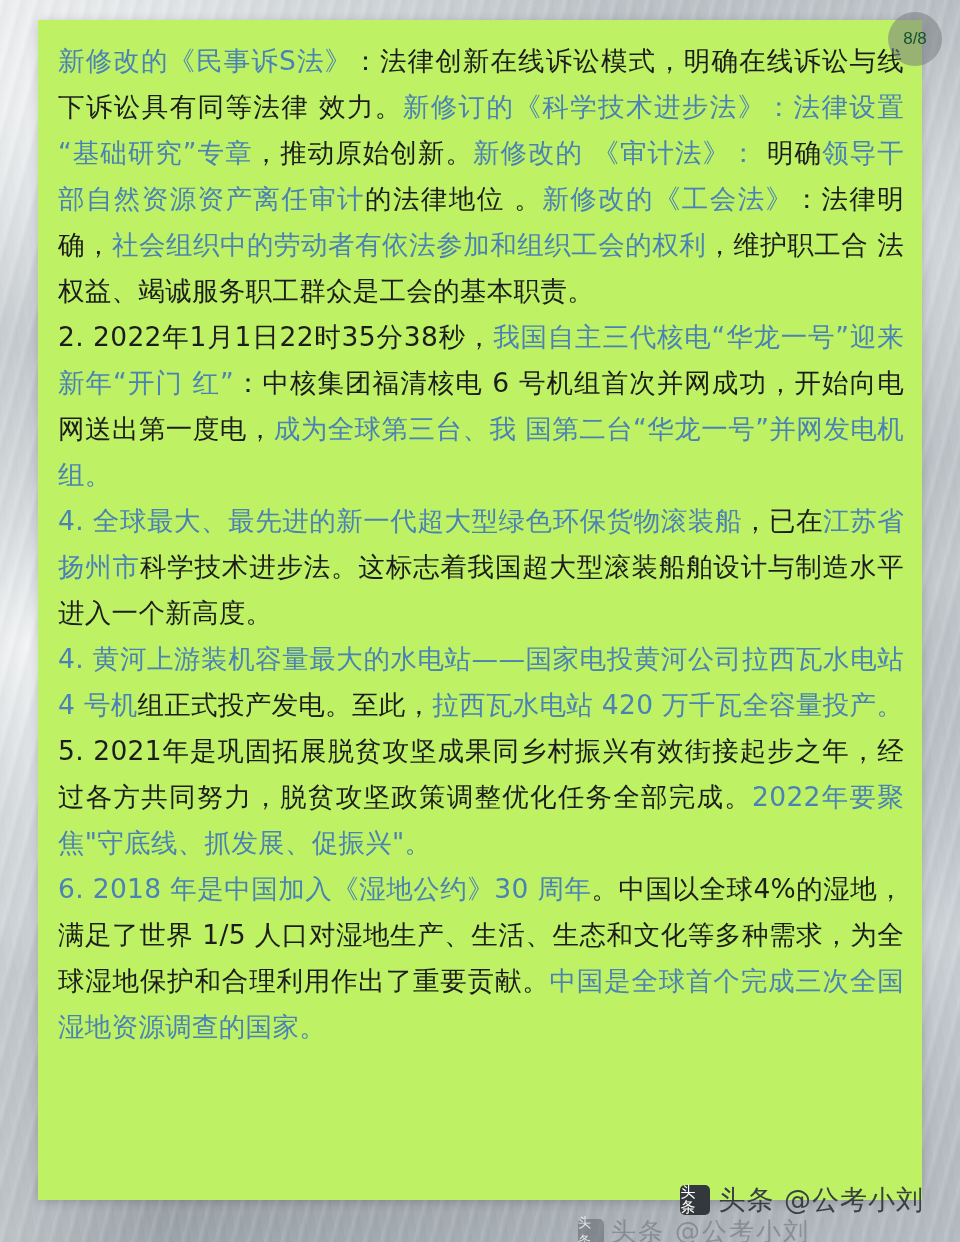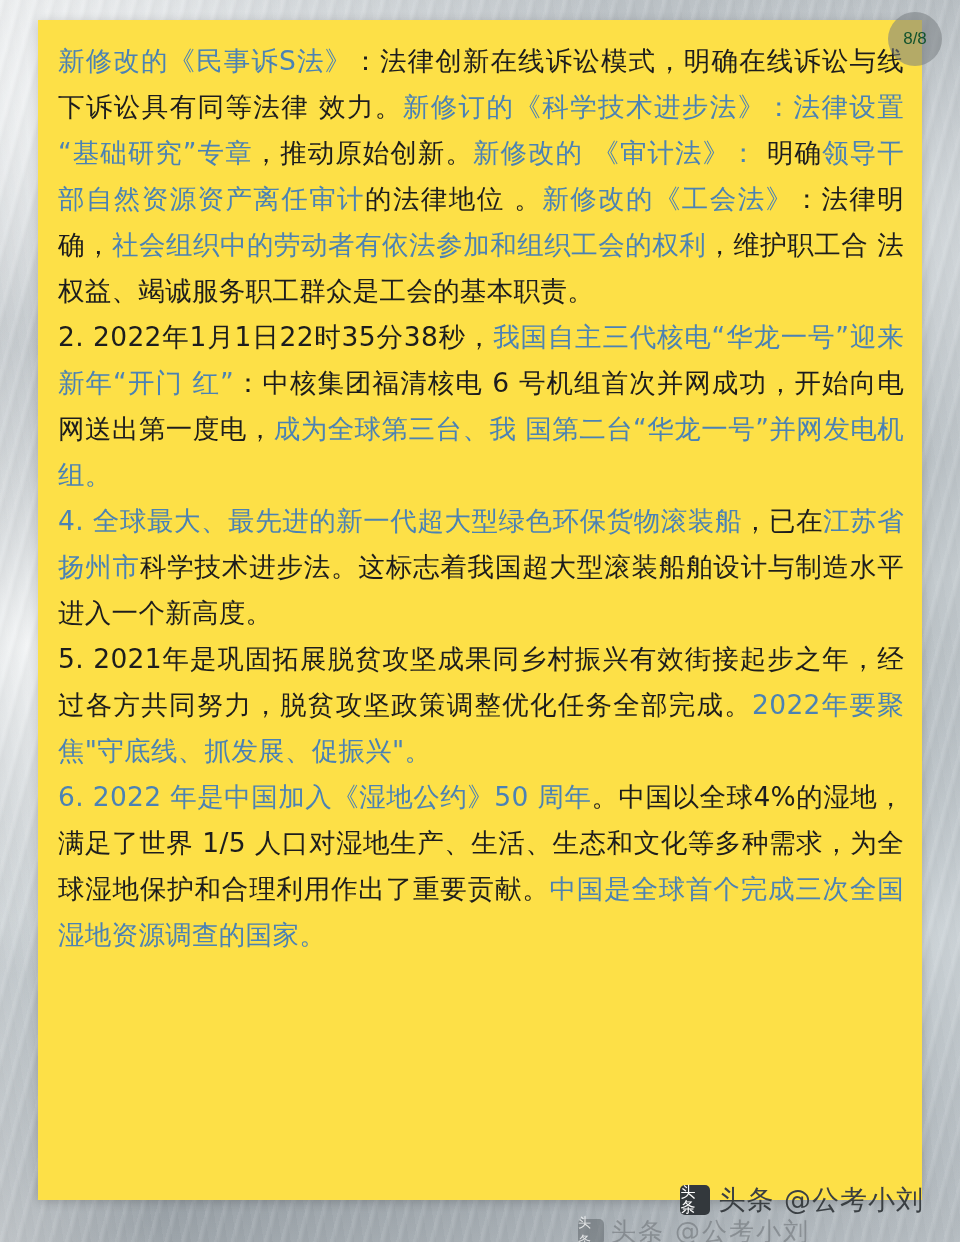--- a/index.html
+++ b/index.html
@@ -37,21 +37,21 @@
       repeating-linear-gradient(82deg, rgba(255,255,255,0.05) 0px, rgba(255,255,255,0.0) 9px);
   }
 
   
   #paper {
     position: absolute;
     left: 38px;
     top: 20px;
     width: 884px;
     height: 1180px;
-    background: #fde047;
+    background: #bef264;
     box-shadow: 0 2px 10px rgba(0,0,0,0.18);
   }
 
   #article {
     position: absolute;
     left: 20px;
     top: 18px;
     width: 846px;
     font-family: "DejaVu Sans", "Liberation Sans", sans-serif;
     font-size: 26.5px;
@@ -139,22 +139,23 @@
 </head>
 <body>
 
 <div id="bg"></div>
 
 <div id="paper">
   <div id="article">
       <p><span class="hl">新修改的《民事诉S法》</span><span class="dark">：法律创新在线诉讼模式，明确在线诉讼与线下诉讼具有同等法律 效力。</span><span class="hl">新修订的《科学技术进步法》：法律设置“基础研究”专章</span><span class="dark">，推动原始创新。</span><span class="hl">新修改的 《审计法》：</span><span class="dark"> 明确</span><span class="hl">领导干部自然资源资产离任审计</span><span class="dark">的法律地位 。</span><span class="hl">新修改的《工会法》</span><span class="dark">：法律明确，</span><span class="hl">社会组织中的劳动者有依法参加和组织工会的权利</span><span class="dark">，维护职工合 法权益、竭诚服务职工群众是工会的基本职责。</span></p>
       <p><span class="dark">2. 2022年1月1日22时35分38秒，</span><span class="hl">我国自主三代核电“华龙一号”迎来新年“开门 红”</span><span class="dark">：中核集团福清核电 6 号机组首次并网成功，开始向电网送出第一度电，</span><span class="hl">成为全球第三台、我 国第二台“华龙一号”并网发电机组。</span></p>
       <p><span class="hl">4. 全球最大、最先进的新一代超大型绿色环保货物滚装船</span><span class="dark">，已在</span><span class="hl">江苏省扬州市</span><span class="dark">科学技术进步法。这标志着我国超大型滚装船舶设计与制造水平进入一个新高度。</span></p>
+      <p><span class="hl">4. 黄河上游装机容量最大的水电站——</span><span class="hl">国家电投黄河公司拉西瓦水电站 4 号机</span><span class="dark">组正式投产发电。至此，</span><span class="hl">拉西瓦水电站 420 万千瓦全容量投产。</span></p>
       <p><span class="dark">5. 2021年是巩固拓展脱贫攻坚成果同乡村振兴有效街接起步之年，经过各方共同努力，脱贫攻坚政策调整优化任务全部完成。</span><span class="hl">2022年要聚焦"守底线、抓发展、促振兴"。</span></p>
-      <p><span class="hl">6. 2022 年是中国加入《湿地公约》50 周年</span><span class="dark">。中国以全球4%的湿地，满足了世界 1/5 人口对湿地生产、生活、生态和文化等多种需求，为全球湿地保护和合理利用作出了重要贡献。</span><span class="hl">中国是全球首个完成三次全国湿地资源调查的国家。</span></p>
+      <p><span class="hl">6. 2018 年是中国加入《湿地公约》30 周年</span><span class="dark">。中国以全球4%的湿地，满足了世界 1/5 人口对湿地生产、生活、生态和文化等多种需求，为全球湿地保护和合理利用作出了重要贡献。</span><span class="hl">中国是全球首个完成三次全国湿地资源调查的国家。</span></p>
     </div>
 </div>
 
 <div id="page-badge">8/8</div>
 
 <div id="watermark-main">
   <span class="logo-box">头条</span>
   <span>头条 @公考小刘</span>
 </div>
 

